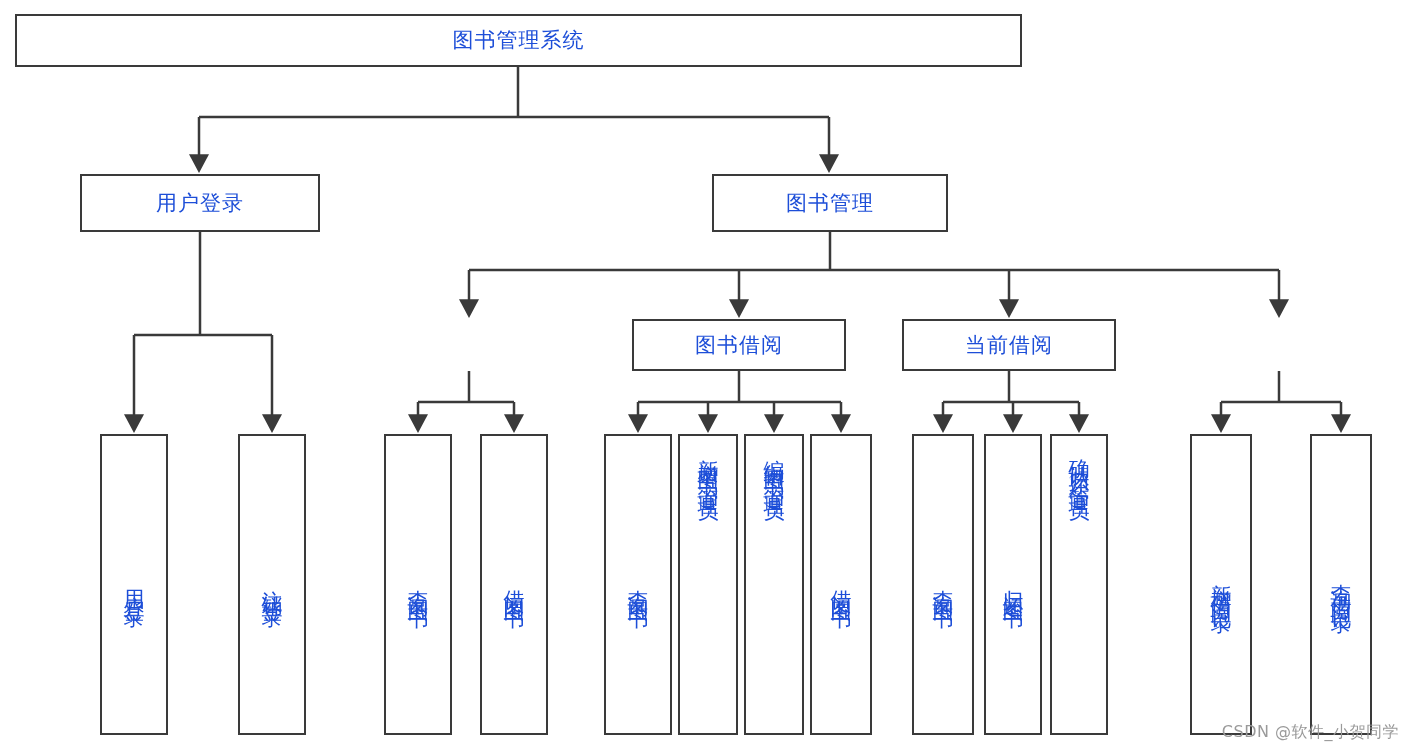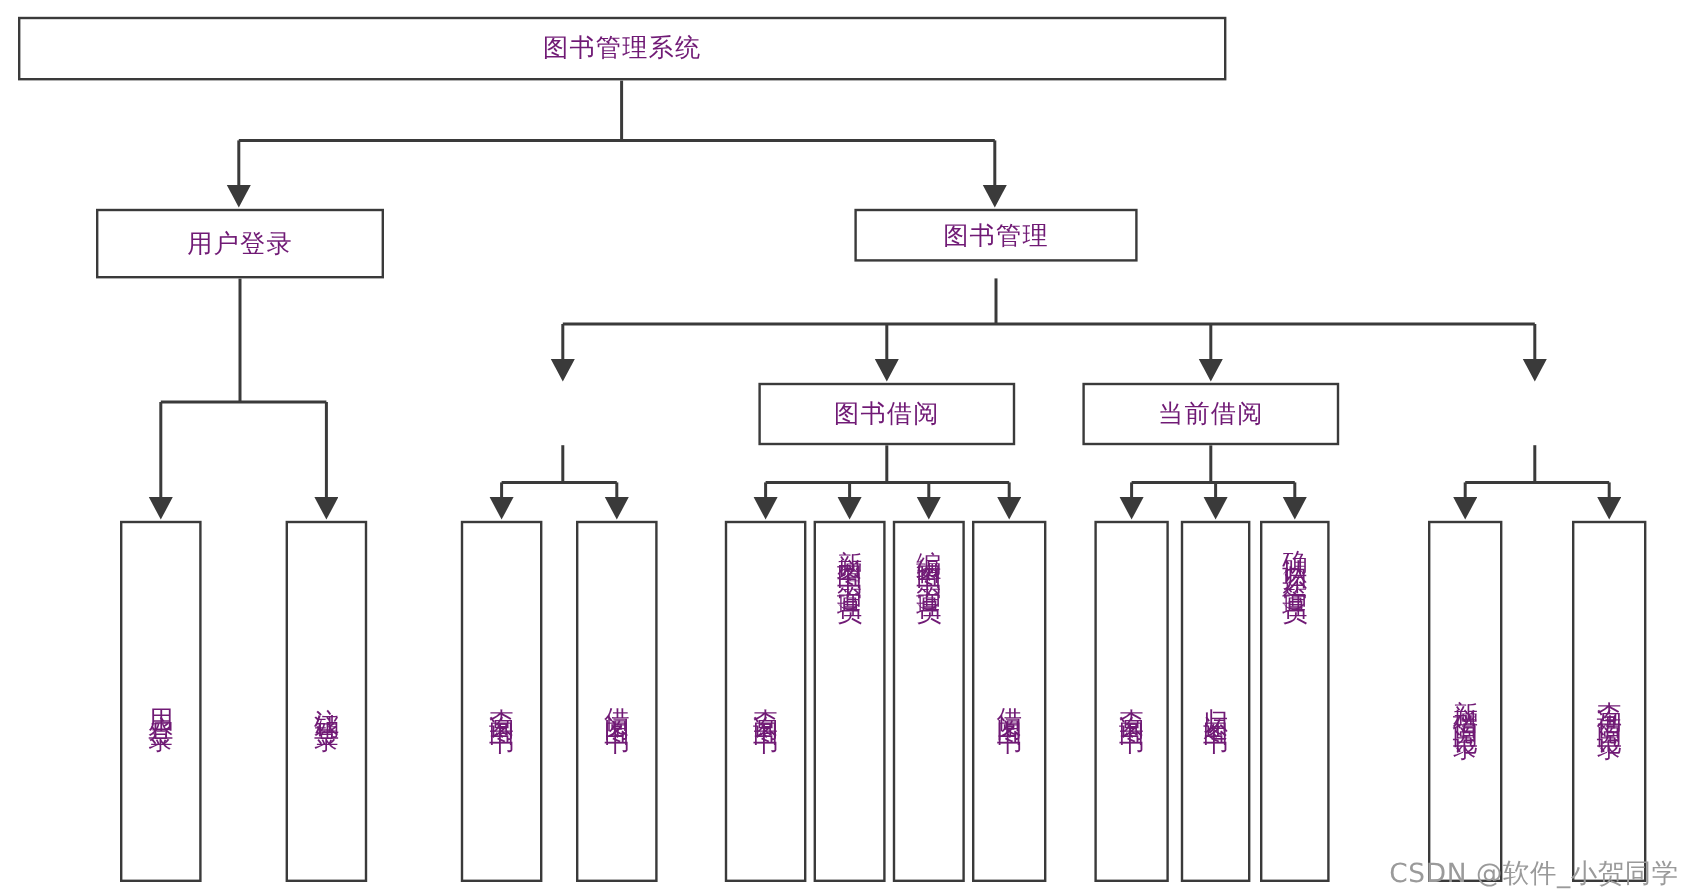--- a/index.html
+++ b/index.html
@@ -26,21 +26,21 @@
     background:#ffffff;
     border:2px solid #3a3a3a;
     display:flex;
     align-items:center;
     justify-content:center;
     text-align:center;
   }
   .node .label{
     font-size:21px;
     line-height:1.15;
-    color:#701a75;
+    color:#1d4ed8;
     letter-spacing:1px;
     white-space:nowrap;
   }
   .node.vert .label{
     writing-mode:vertical-rl;
     text-orientation:upright;
     letter-spacing:6px;
     white-space:nowrap;
     font-size:21px;
   }
@@ -50,21 +50,21 @@
     padding-top:6px;
   }
   .node.vert.mid{
     align-items:center;
     padding-top:0;
   }
   #watermark{
     position:absolute;
     right:6px;
     bottom:4px;
-    font-size:22px;
+    font-size:16px;
     color:#9a9a9a;
     letter-spacing:0.5px;
     white-space:nowrap;
   }
 </style>
 </head>
 <body>
 
 <div id="stage">
 
@@ -130,21 +130,21 @@
     </g>
   </svg>
 
   <div class="node" id="n-root" style="left:15px;top:14px;width:1007px;height:53px;">
     <span class="label">图书管理系统</span>
   </div>
 
   <div class="node" style="left:80px;top:174px;width:240px;height:58px;">
     <span class="label">用户登录</span>
   </div>
-  <div class="node" style="left:712px;top:174px;width:236px;height:44px;">
+  <div class="node" style="left:712px;top:174px;width:236px;height:58px;">
     <span class="label">图书管理</span>
   </div>
 
   <div class="node" style="left:902px;top:319px;width:214px;height:52px;">
     <span class="label">当前借阅</span>
   </div>
   <div class="node" style="left:632px;top:319px;width:214px;height:52px;">
     <span class="label">图书借阅</span>
   </div>
 

